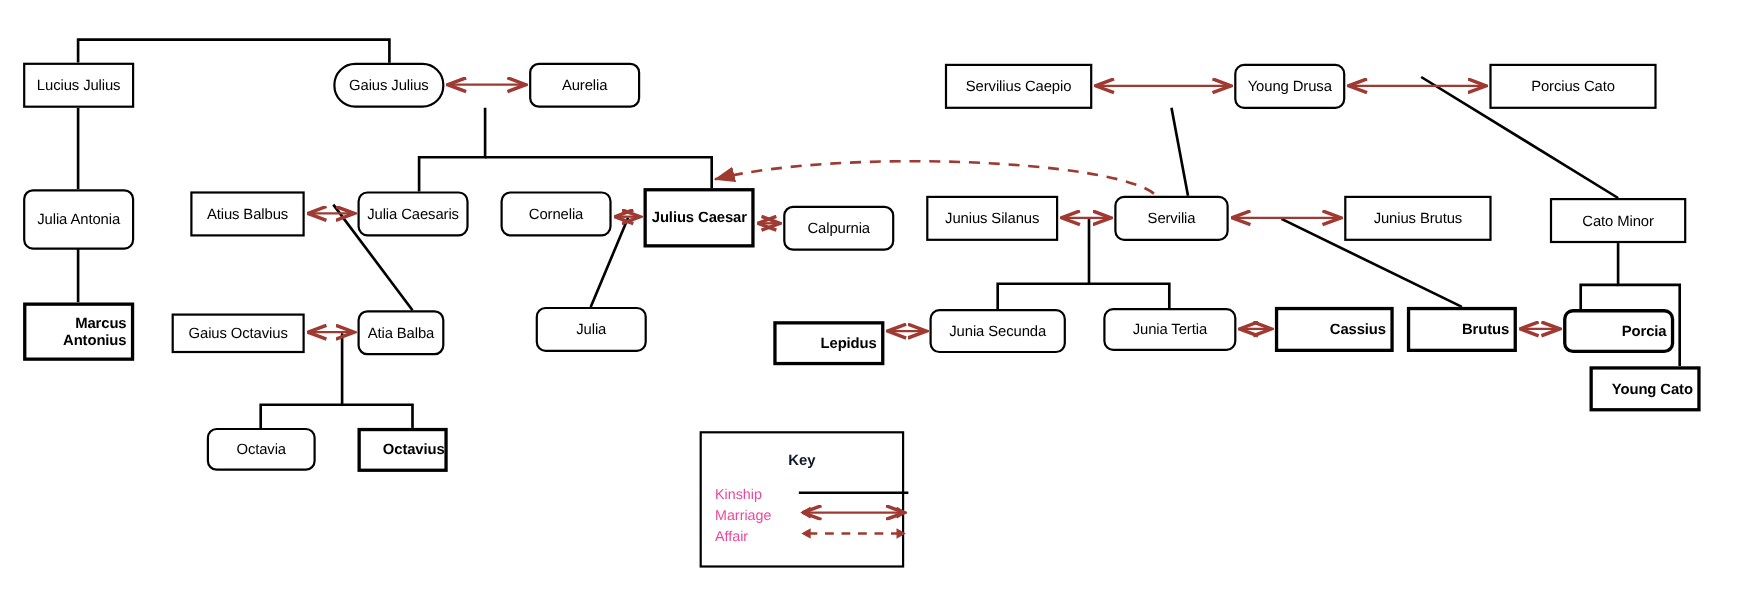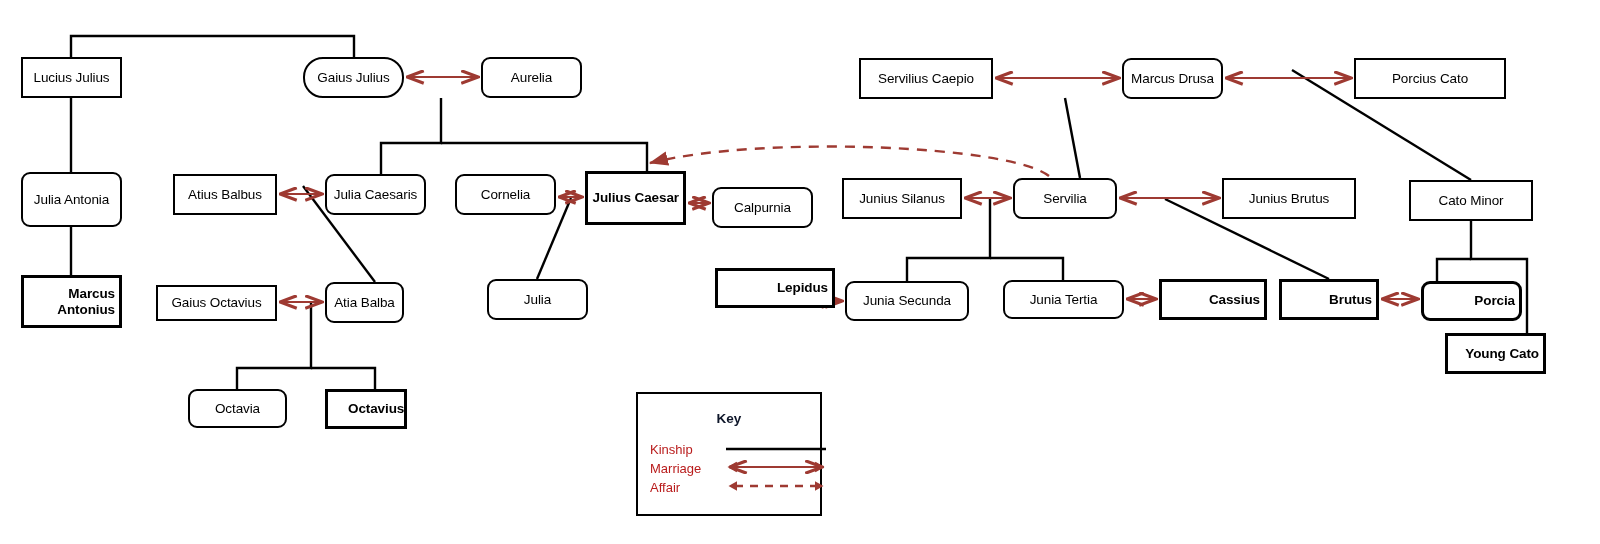--- a/index.html
+++ b/index.html
@@ -70,21 +70,21 @@
     padding-left: 12px;
   }
   .key-row {
     display: flex;
     align-items: center;
     height: 19px;
   }
   .key-label {
     width: 76px;
     font-size: 13px;
-    color: #b91c1c;
+    color: #ec4899;
     flex: 0 0 auto;
   }
   .key-sample { flex: 0 0 auto; }
 </style>
 </head>
 <body>
 
 <div id="canvas">
 
   <svg id="edges" viewBox="0 0 1600 544" width="1600" height="544" xmlns="http://www.w3.org/2000/svg">
@@ -164,21 +164,21 @@
       <div class="node" style="left: 303px; top: 57px; width: 101px; height: 41px; border-radius: 20px;">
         <span class="lbl">Gaius Julius</span>
       </div>
       <div class="node rounded" style="left: 481px; top: 57px; width: 101px; height: 41px;">
         <span class="lbl">Aurelia</span>
       </div>
       <div class="node" style="left: 859px; top: 58px; width: 134px; height: 41px;">
         <span class="lbl">Servilius Caepio</span>
       </div>
       <div class="node rounded" style="left: 1122px; top: 58px; width: 101px; height: 41px;">
-        <span class="lbl">Marcus Drusa</span>
+        <span class="lbl">Young Drusa</span>
       </div>
       <div class="node" style="left: 1354px; top: 58px; width: 152px; height: 41px;">
         <span class="lbl">Porcius Cato</span>
       </div>
       <div class="node rounded" style="left: 21px; top: 172px; width: 101px; height: 55px;">
         <span class="lbl">Julia Antonia</span>
       </div>
       <div class="node" style="left: 173px; top: 174px; width: 104px; height: 41px;">
         <span class="lbl">Atius Balbus</span>
       </div>
@@ -212,21 +212,21 @@
       </div>
       <div class="node" style="left: 156px; top: 285px; width: 121px; height: 36px;">
         <span class="lbl">Gaius Octavius</span>
       </div>
       <div class="node rounded" style="left: 325px; top: 282px; width: 79px; height: 41px;">
         <span class="lbl">Atia Balba</span>
       </div>
       <div class="node rounded" style="left: 487px; top: 279px; width: 101px; height: 41px;">
         <span class="lbl">Julia</span>
       </div>
-      <div class="node bold" style="left: 703px; top: 268px; width: 120px; height: 40px; margin-left: 12px;">
+      <div class="node bold" style="left: 703px; top: 292px; width: 101px; height: 40px;">
         <span class="lbl">Lepidus</span>
       </div>
       <div class="node rounded" style="left: 845px; top: 281px; width: 124px; height: 40px;">
         <span class="lbl">Junia Secunda</span>
       </div>
       <div class="node rounded" style="left: 1003px; top: 280px; width: 121px; height: 39px;">
         <span class="lbl">Junia Tertia</span>
       </div>
       <div class="node bold" style="left: 1159px; top: 279px; width: 108px; height: 41px;">
         <span class="lbl">Cassius</span>

